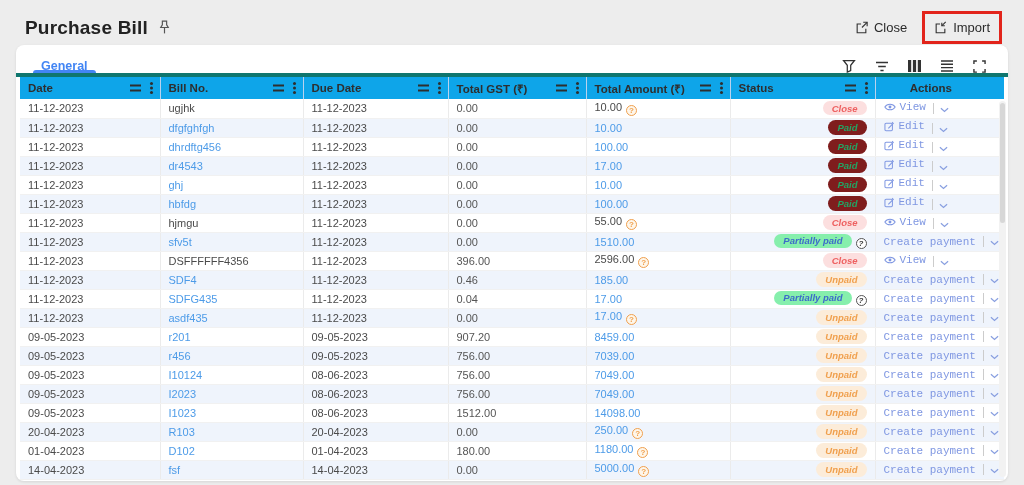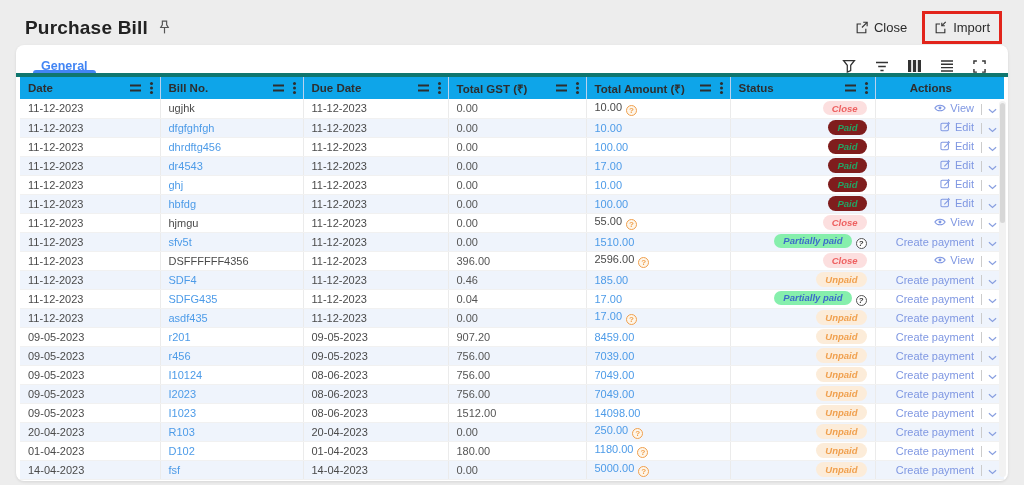--- a/index.html
+++ b/index.html
@@ -46,21 +46,21 @@
   .h-filter { width:11px; height:7px; border-top:2px solid #2e2e2e; border-bottom:2px solid #2e2e2e; cursor:pointer; }
   .h-dots { width:3px; height:3px; background:#2e2e2e; border-radius:50%;
             box-shadow:0 -4.5px 0 #2e2e2e, 0 4.5px 0 #2e2e2e; cursor:pointer; margin:0 1px; }
   tbody td { height:19px; padding:0 8px; font-size:11px; color:#4a4a4a;
              border-right:1px solid #ebebeb; border-bottom:1px solid #f1f1f1;
              white-space:nowrap; overflow:hidden; background:#fff; }
   tbody td:last-child { border-right:none; }
   tr.alt td { background:#eff4fc; }
   td.num { text-align:left; color:#555; }
   td.center { text-align:right;font-style:italic; }
-  td.actions { text-align:right; padding-right:7px; }
+  td.actions { text-align:left; padding-right:7px;font-family:Liberation Mono, monospace; }
   a.cell-link { color:#4d9be8; text-decoration:none; cursor:pointer; }
   .amt-link { color:#4d9be8; cursor:pointer; }
   .amt-plain { color:#4a4a4a; }
   .badge { display:inline-block; padding:1.5px 9px; border-radius:9px; font-size:9.5px; font-weight:700; line-height:1.2; }
   .st-close   { background:#fcdfdf; color:#ee6161; }
   .st-paid    { background:#7f1d1d; color:#23a463; }
   .st-partial { background:#86efac; color:#3d6cc9; }
   .st-unpaid  { background:#fcecd9; color:#f0a04e; }
   .qmark { display:inline-flex; width:11px; height:11px; border-radius:50%;
            align-items:center; justify-content:center; font-size:8px; font-weight:700;

